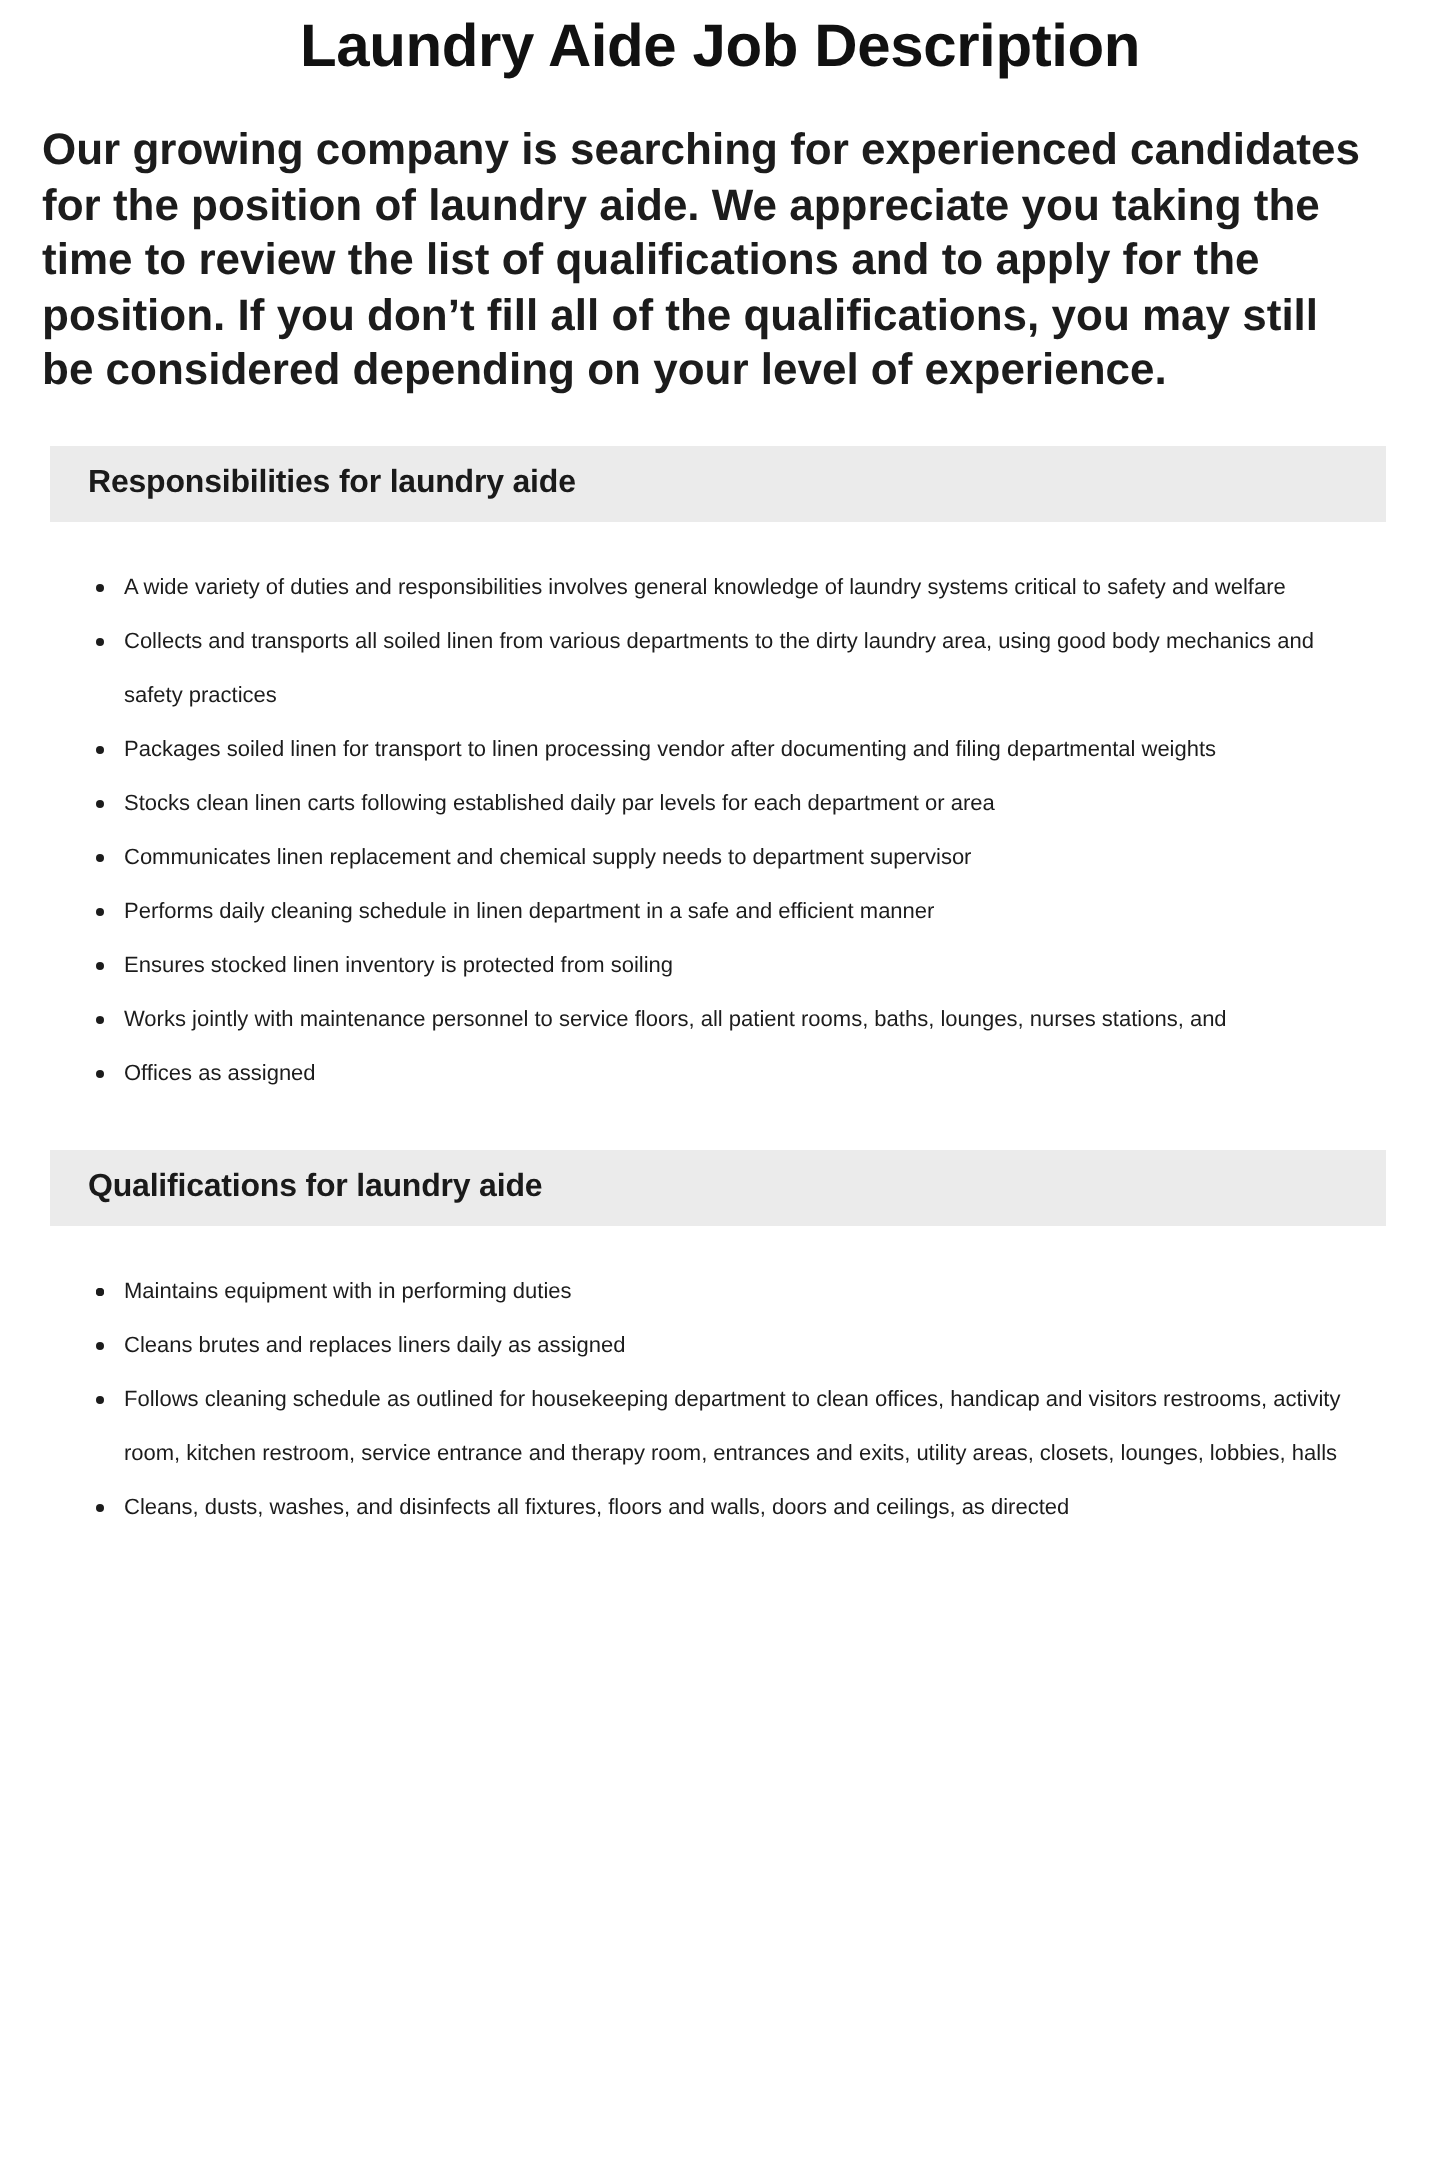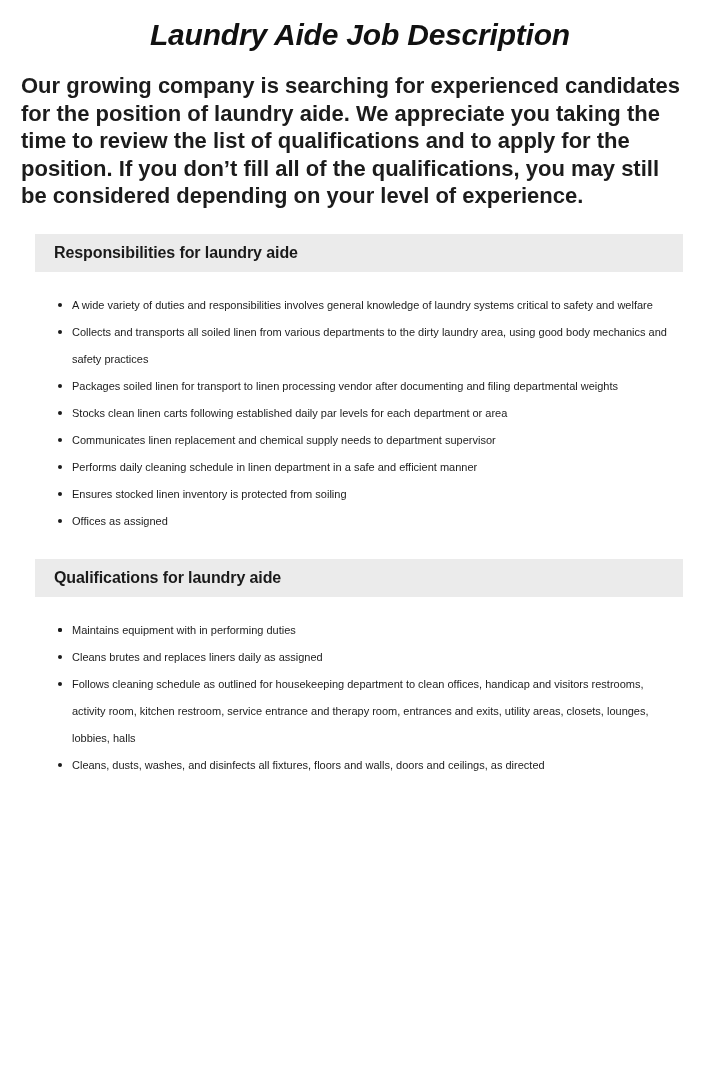--- a/index.html
+++ b/index.html
@@ -20,35 +20,34 @@
     padding: 0;
     position: relative;
   }
   .doc-title {
     font-size: 30px;
     font-weight: bold;
     text-align: center;
     color: #111111;
     letter-spacing: -0.2px;
     margin: 0;
-    padding: 16px 20px 0 20px;
+    padding: 5px 20px 0 20px;
     line-height: 38px;
-    font-style: italic;
   }
   .intro {
     font-size: 22px;
     line-height: 27.5px;
     color: #1c1c1c;
     margin: 0;
     padding: 18px 32px 0 21px;
     text-align: left;
     font-weight: bold;
   }
   .section {
-    margin: 14px;
+    margin: 4px;
     padding: 0;
   }
   .section-header {
     background: #ebebeb;
     margin: 24px 23px 0 21px;
     height: 38px;
     display: flex;
     align-items: center;
     box-sizing: border-box;
     padding-left: 19px;
@@ -105,20 +104,21 @@
       <span class="section-header-text">Responsibilities for laundry aide</span>
     </div>
     <ul class="bullets first" id="list-0">
         <li><span class="dot"></span><span>A wide variety of duties and responsibilities involves general knowledge of laundry systems critical to safety and welfare</span></li>
         <li><span class="dot"></span><span>Collects and transports all soiled linen from various departments to the dirty laundry area, using good body mechanics and safety practices</span></li>
         <li><span class="dot"></span><span>Packages soiled linen for transport to linen processing vendor after documenting and filing departmental weights</span></li>
         <li><span class="dot"></span><span>Stocks clean linen carts following established daily par levels for each department or area</span></li>
         <li><span class="dot"></span><span>Communicates linen replacement and chemical supply needs to department supervisor</span></li>
         <li><span class="dot"></span><span>Performs daily cleaning schedule in linen department in a safe and efficient manner</span></li>
         <li><span class="dot"></span><span>Ensures stocked linen inventory is protected from soiling</span></li>
+        <li><span class="dot"></span><span>Works jointly with maintenance personnel to service floors, all patient rooms, baths, lounges, nurses stations, and</span></li>
         <li><span class="dot"></span><span>Offices as assigned</span></li>
       </ul>
   </div>
 
   <div class="section">
     <div class="section-header">
       <span class="section-header-text">Qualifications for laundry aide</span>
     </div>
     <ul class="bullets first" id="list-1">
         <li><span class="dot"></span></li>

